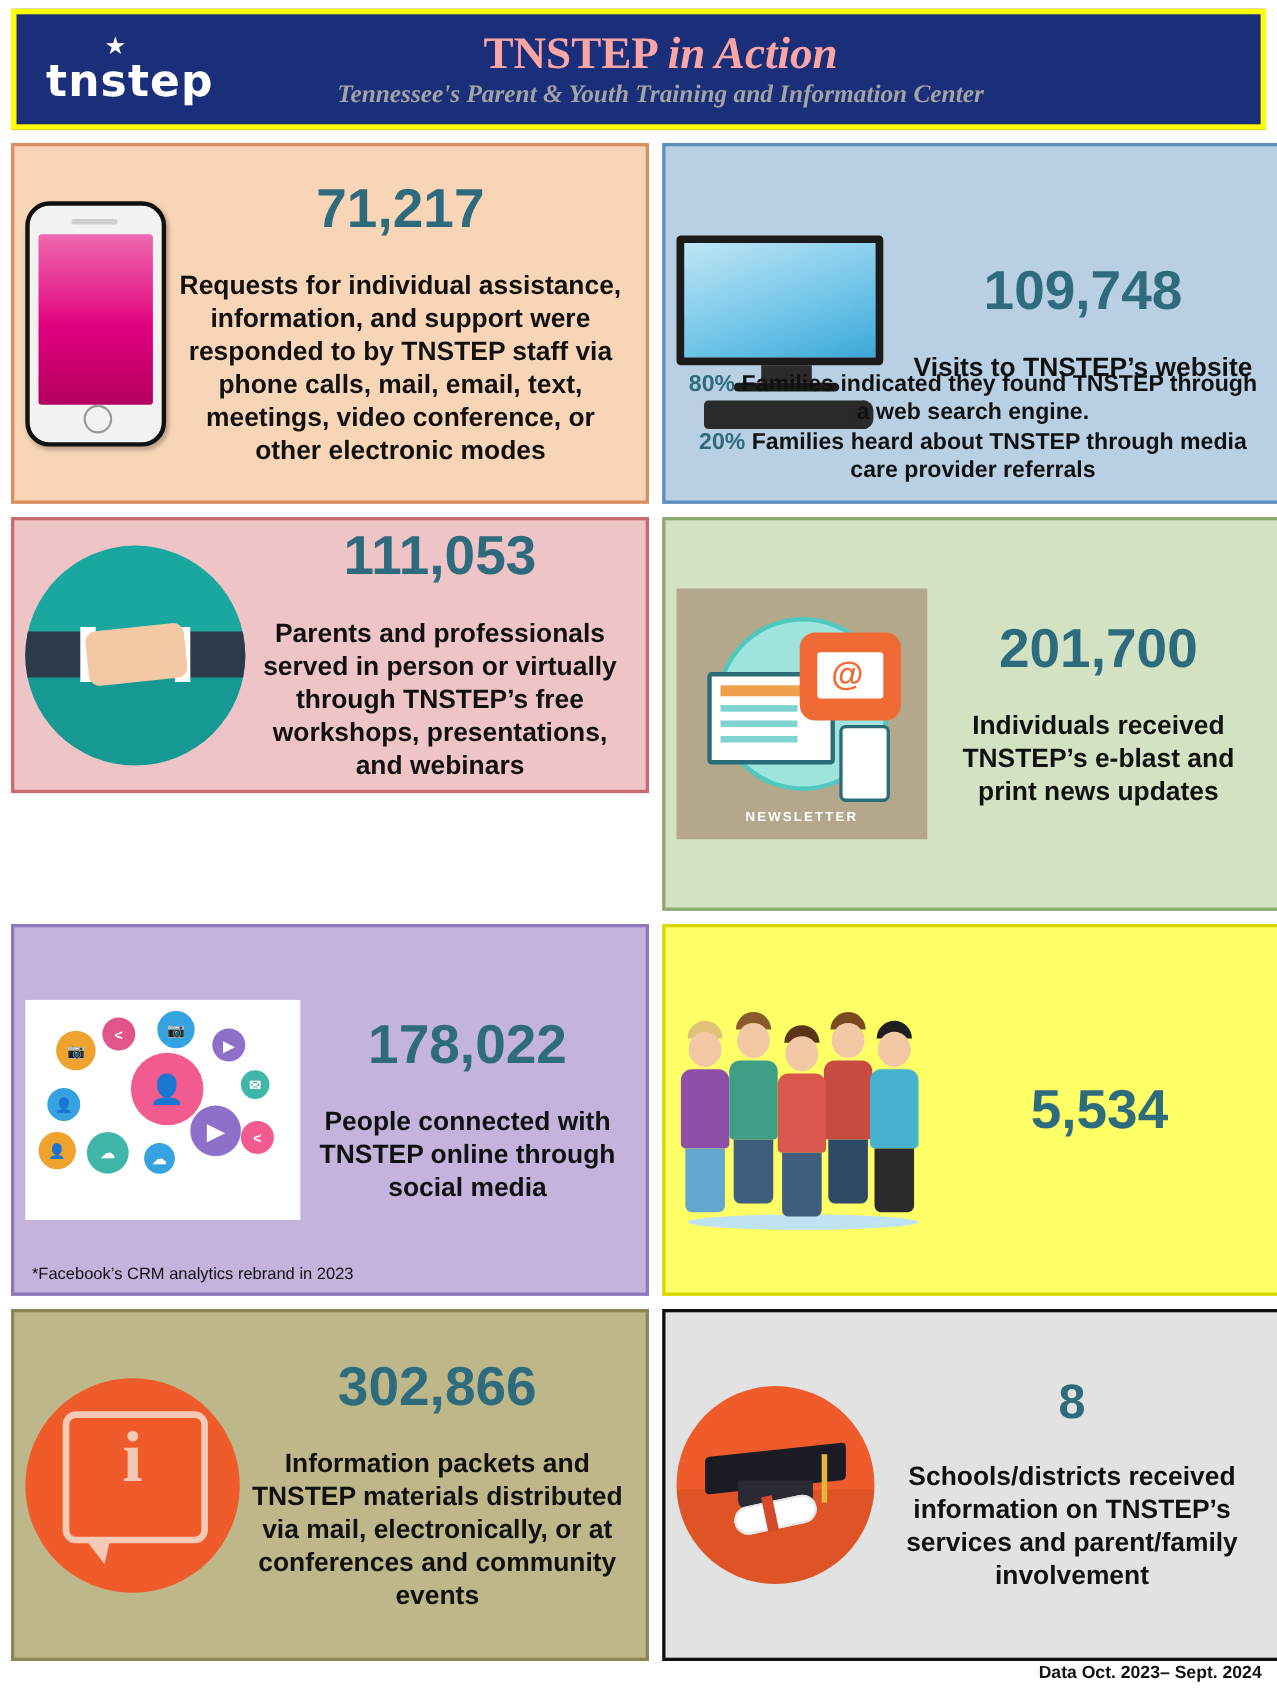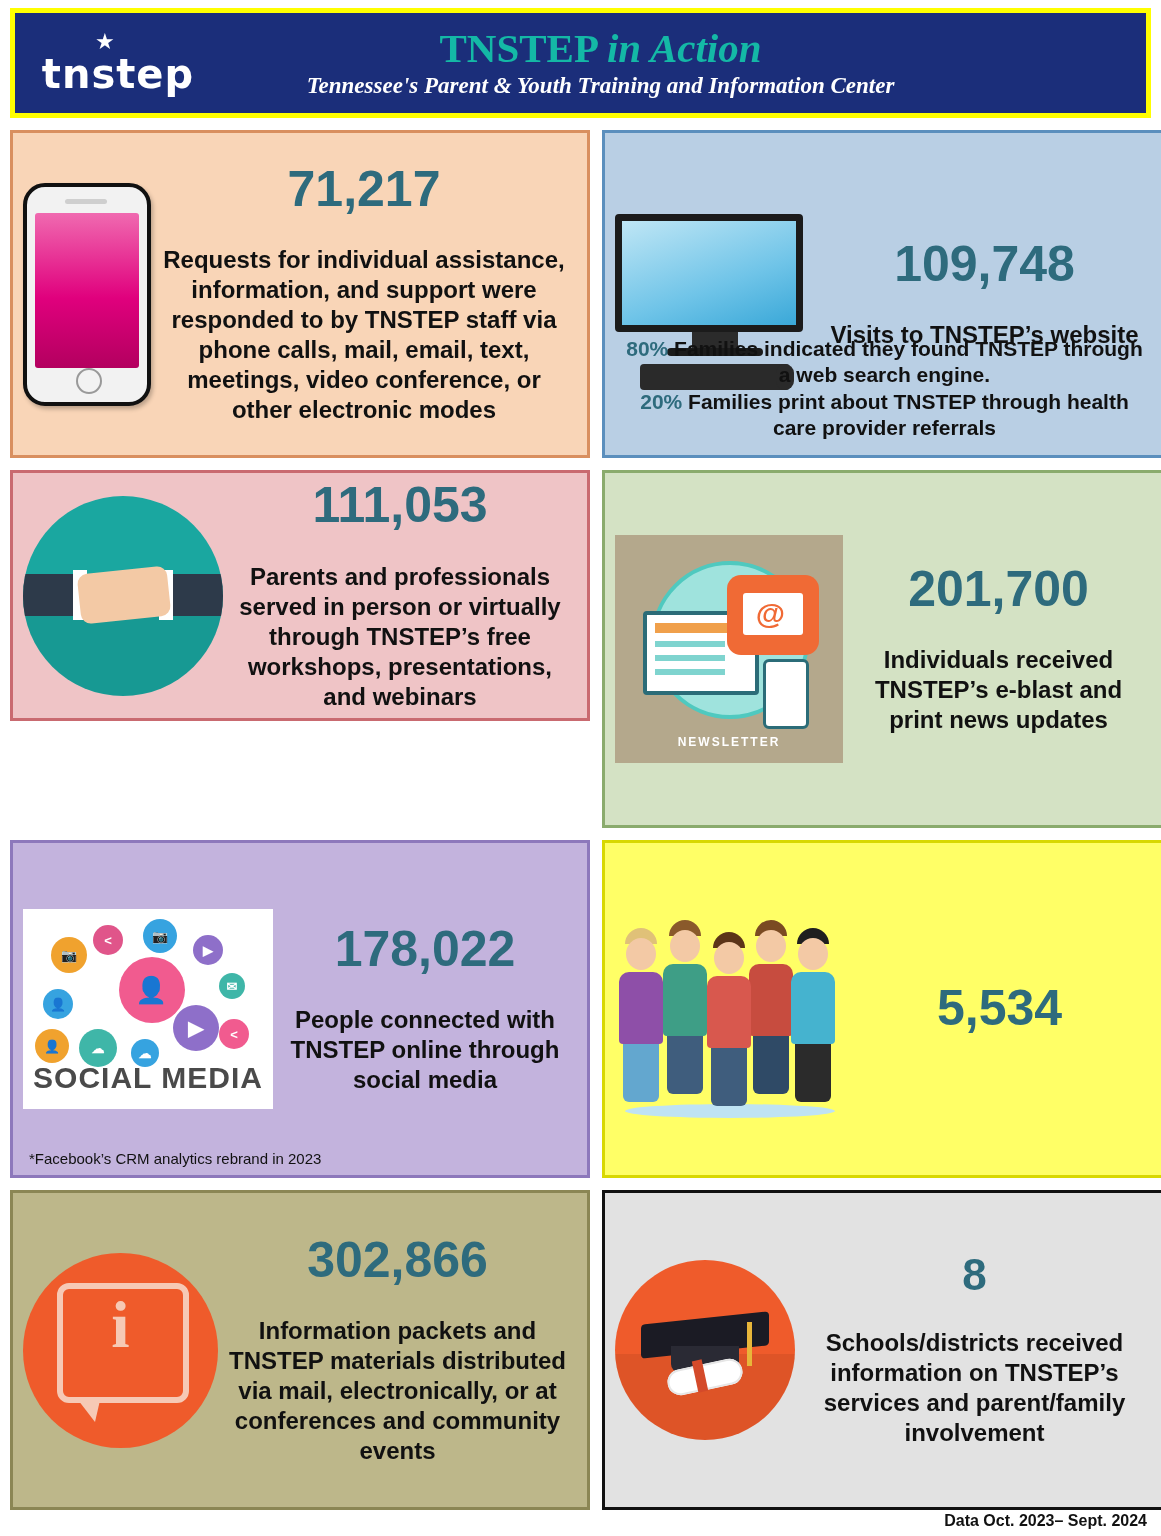--- a/index.html
+++ b/index.html
@@ -60,32 +60,32 @@
     letter-spacing: 1px;
     margin-top: 16px;
     font-family: "DejaVu Sans", sans-serif;
   }
   .header-titles {
     text-align: center;
     width: 100%;
     padding-left: 40px;
   }
   .header-title {
-    color: #14b8a6;
+    color: #fca5a5;
     font-size: 41px;
     font-weight: bold;
     font-family: "Liberation Serif", serif;
     line-height: 1.05;
   }
   .header-title .ital {
     font-style: italic;
     font-weight: bold;
   }
   .header-sub {
-    color: #ffffff;
+    color: #a3a3a3;
     font-size: 23px;
     font-style: italic;
     font-weight: bold;
     font-family: "Liberation Serif", serif;
     margin-top: 2px;
   }
 
   
   .grid {
     display: grid;
@@ -382,21 +382,21 @@
         <div class="stat">109,748</div>
         <div class="desc">Visits to TNSTEP’s website</div>
       </div>
       <div class="sub-list" style="position:absolute;left:16px;right:16px;bottom:14px;">
         <div>
           <span class="pct">80%</span>
           <span>Families indicated they found TNSTEP through a web search engine.</span>
         </div>
         <div>
           <span class="pct">20%</span>
-          <span>Families print about TNSTEP through health care provider referrals</span>
+          <span>Families heard about TNSTEP through media care provider referrals</span>
         </div>
       </div>
     </div>
 
     <div class="card c3">
       <div class="media">
         <div class="handshake">
           <div class="hs-shadow"></div>
           <div class="hs-arm-l"></div>
           <div class="hs-arm-r"></div>
@@ -437,21 +437,20 @@
           <div class="bub" style="left:70px;top:16px;width:30px;height:30px;background:#e0558a;">&lt;</div>
           <div class="bub" style="left:120px;top:10px;width:34px;height:34px;background:#36a3e0;">📷</div>
           <div class="bub" style="left:170px;top:26px;width:30px;height:30px;background:#8e6fc9;">▶</div>
           <div class="bub" style="left:196px;top:64px;width:26px;height:26px;background:#3fb6a8;">✉</div>
           <div class="bub" style="left:20px;top:80px;width:30px;height:30px;background:#36a3e0;">👤</div>
           <div class="bub" style="left:12px;top:120px;width:34px;height:34px;background:#f0a22e;">👤</div>
           <div class="bub" style="left:56px;top:120px;width:38px;height:38px;background:#3fb6a8;">☁</div>
           <div class="bub" style="left:150px;top:96px;width:46px;height:46px;background:#8e6fc9;font-size:20px;">▶</div>
           <div class="bub" style="left:196px;top:110px;width:30px;height:30px;background:#f15b8f;">&lt;</div>
           <div class="bub" style="left:108px;top:130px;width:28px;height:28px;background:#36a3e0;">☁</div>
-          <div class="social-word">SOCIAL MEDIA</div>
         </div>
       </div>
       <div class="content">
         <div class="stat">178,022</div>
         <div class="desc">People connected with TNSTEP online through social media</div>
       </div>
       <div class="footnote">*Facebook’s CRM analytics rebrand in 2023</div>
     </div>
 
     <div class="card c6">

